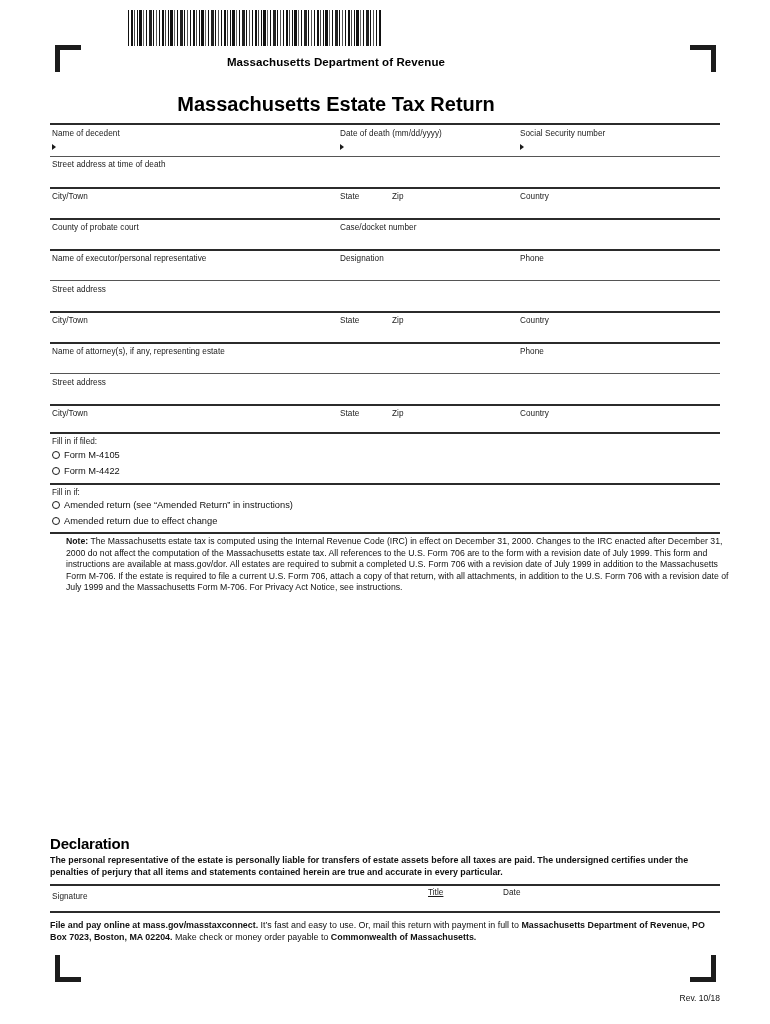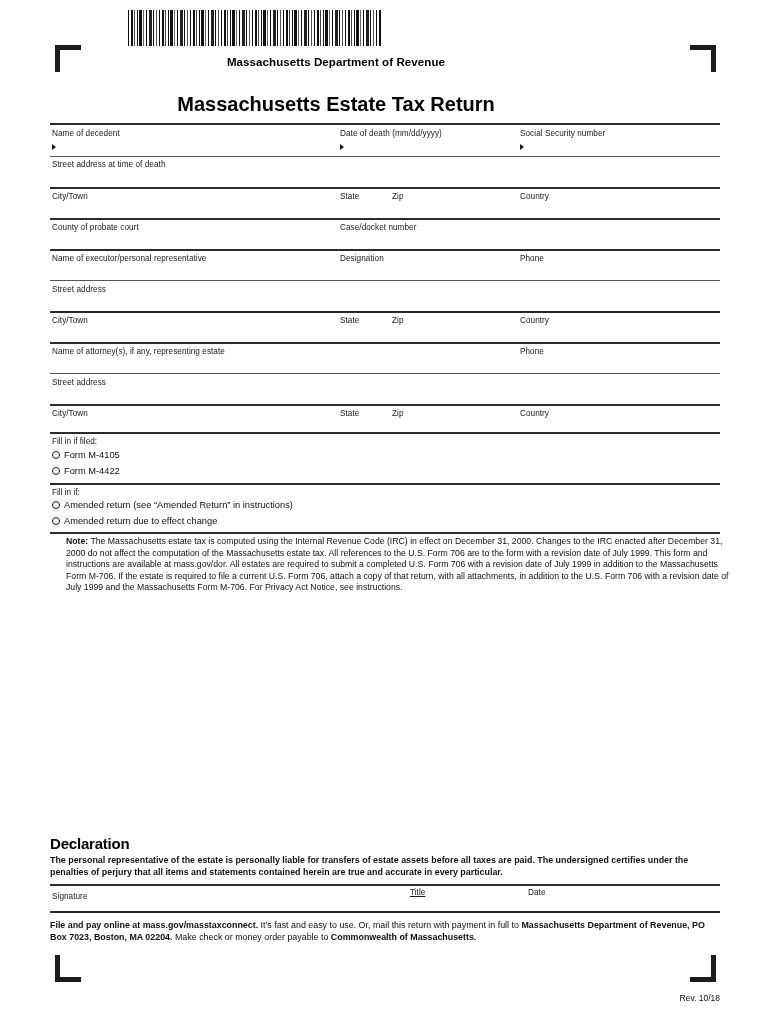--- a/index.html
+++ b/index.html
@@ -259,21 +259,21 @@
   </div>
   <div class="rule thick" style="top:532px;"></div>
 
   <div class="note"><b>Note:</b><span> The Massachusetts estate tax is computed using the Internal Revenue Code (IRC) in effect on December 31, 2000. Changes to the IRC enacted after December 31, 2000 do not affect the computation of the Massachusetts estate tax. All references to the U.S. Form 706 are to the form with a revision date of July 1999. This form and instructions are available at mass.gov/dor. All estates are required to submit a completed U.S. Form 706 with a revision date of July 1999 in addition to the Massachusetts Form M-706. If the estate is required to file a current U.S. Form 706, attach a copy of that return, with all attachments, in addition to the U.S. Form 706 with a revision date of July 1999 and the Massachusetts Form M-706. For Privacy Act Notice, see instructions.</span></div>
 
   <div class="decl-title">Declaration</div>
   <div class="decl-body">The personal representative of the estate is personally liable for transfers of estate assets before all taxes are paid. The undersigned certifies under the penalties of perjury that all items and statements contained herein are true and accurate in every particular.</div>
 
   <div class="rule thick" style="top:884px;"></div>
   <div class="lbl" style="left:52px;  top:892px;">Signature</div>
-  <div class="lbl" style="left:410px; top:888px;text-decoration:underline;">Title</div>
-  <div class="lbl" style="left:528px; top:888px;">Date</div>
+  <div class="lbl" style="left:428px; top:888px;text-decoration:underline;">Title</div>
+  <div class="lbl" style="left:503px; top:888px;">Date</div>
 
   <div class="rule thick" style="top:911px;"></div>
   <div class="pay"><b>File and pay online at mass.gov/masstaxconnect.</b><span> It’s fast and easy to use. Or, mail this return with payment in full to </span><b>Massachusetts Department of Revenue, PO Box 7023, Boston, MA 02204.</b><span> Make check or money order payable to </span><b>Commonwealth of Massachusetts.</b></div>
 
   <div class="rev">Rev. 10/18</div>
 
 </div>
 
 </body></html>

